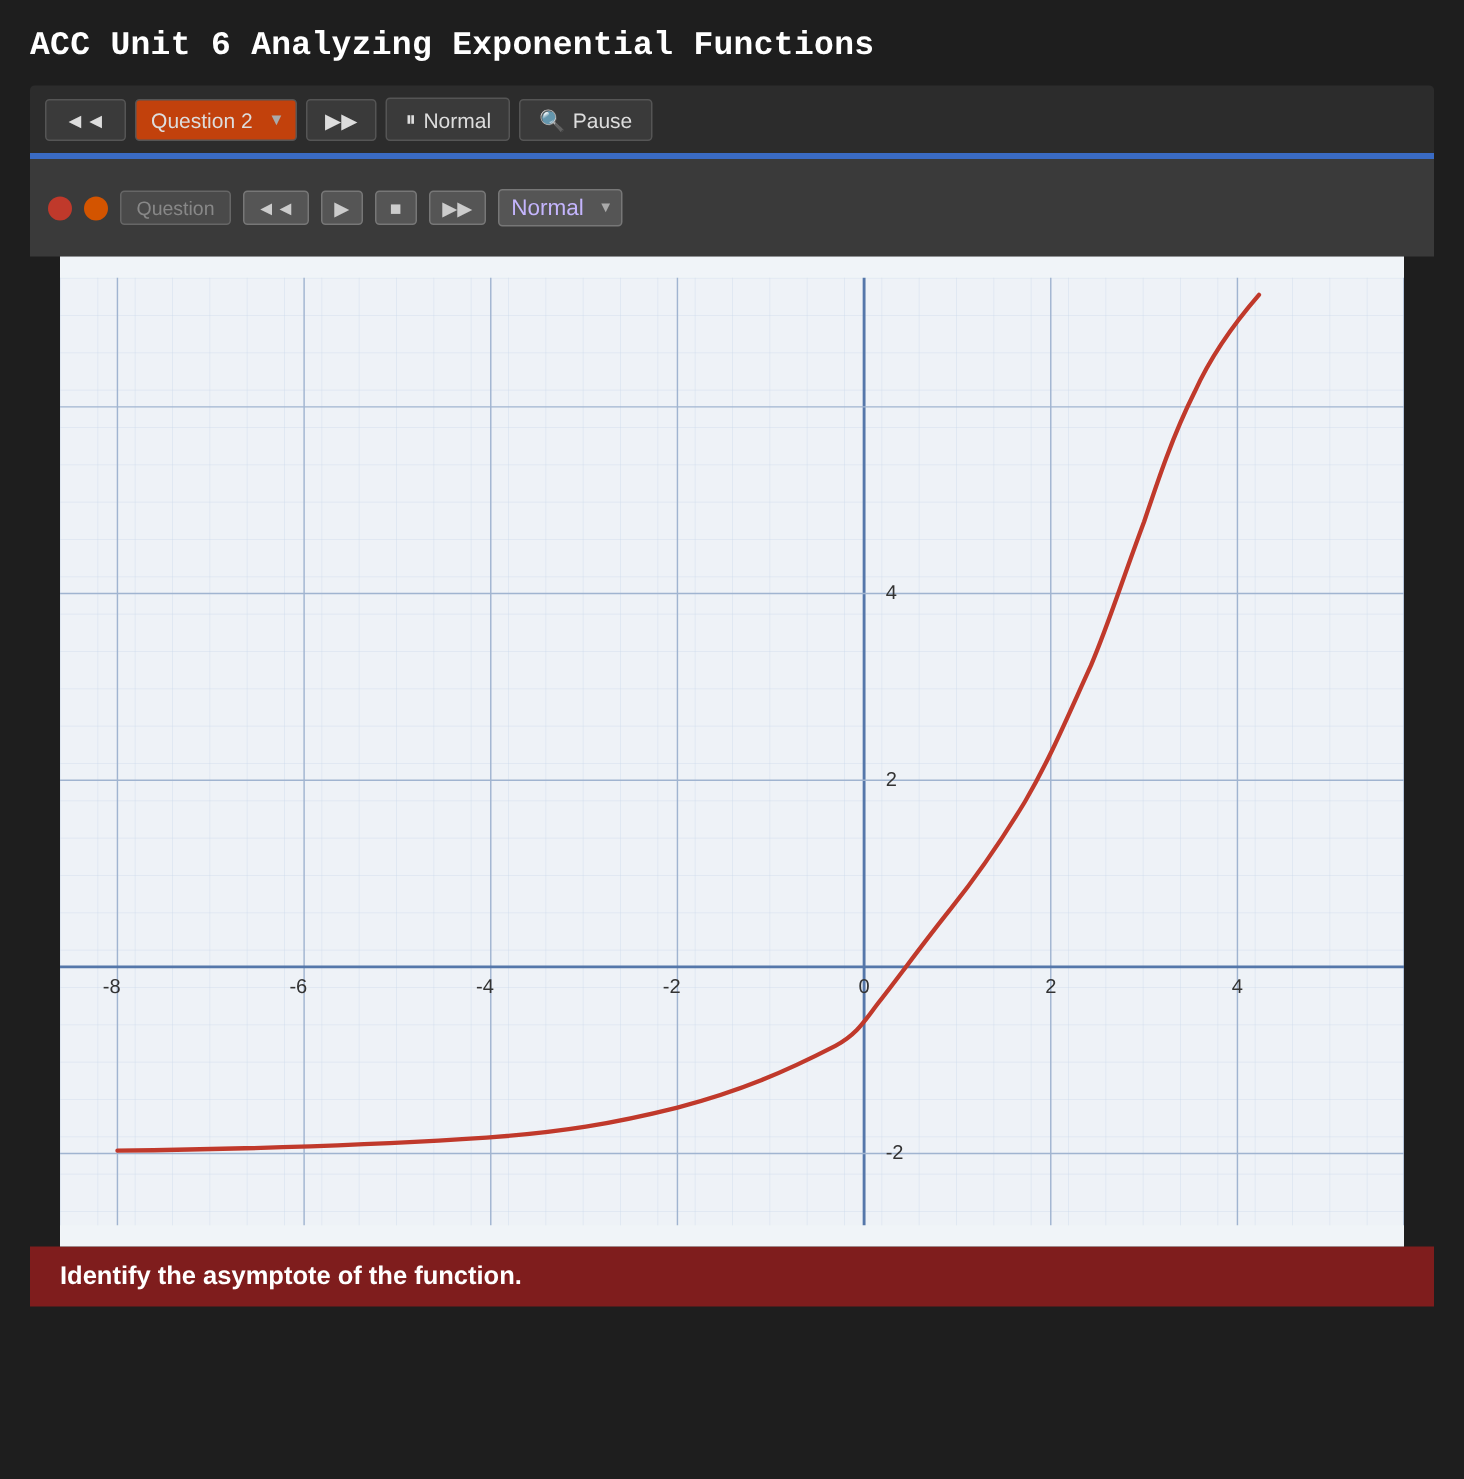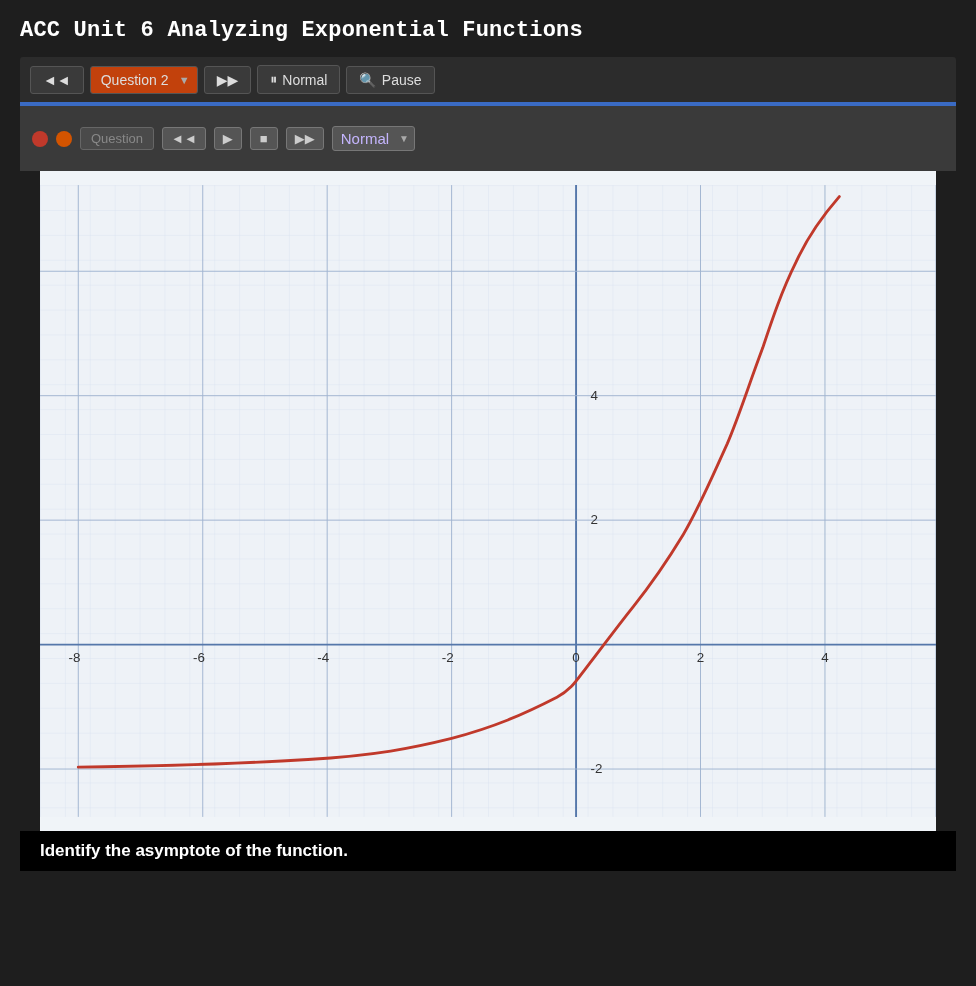--- a/index.html
+++ b/index.html
@@ -138,21 +138,21 @@
       margin: 0 20px;
       position: relative;
       height: 660px;
       overflow: hidden;
     }
     .question-text {
       color: #ffffff;
       font-size: 17px;
       font-weight: bold;
       padding: 10px 20px;
-      background: #000000;
+      background: #7f1d1d;
     }
     svg {
       width: 100%;
       height: 100%;
     }
   </style>
 </head>
 <body>
 
 <div class="outer-container">

